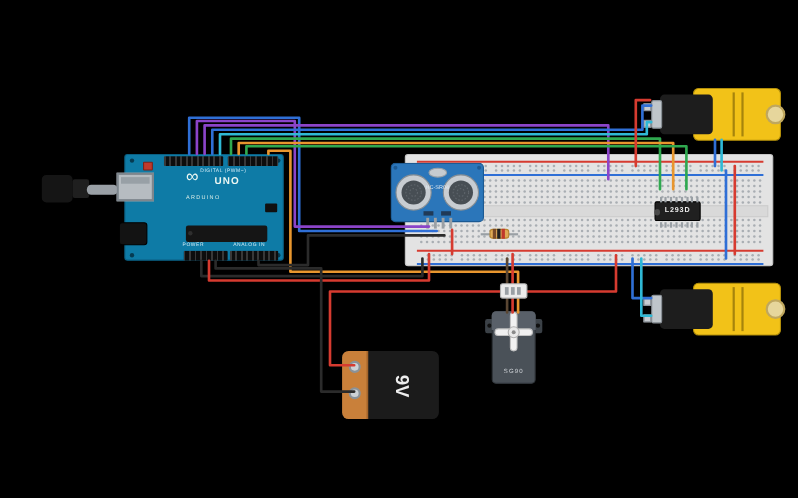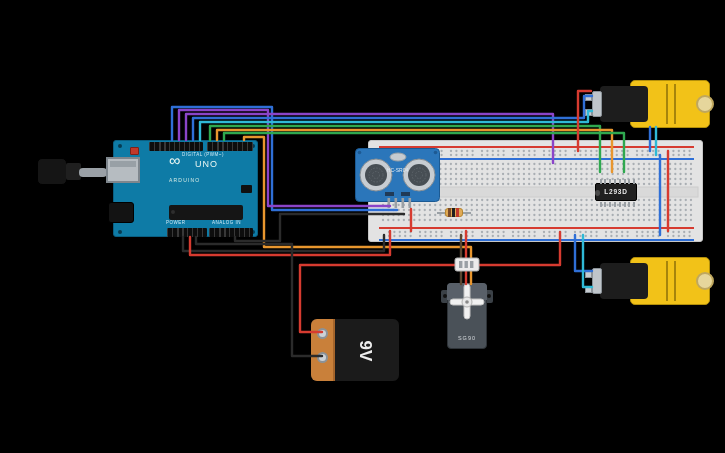--- a/index.html
+++ b/index.html
@@ -67,21 +67,21 @@
   .servo{width:52px;height:66px;}
   .sv-flange{position:absolute;left:0;top:7px;width:52px;height:13px;background:#3b4147;border-radius:2px;}
   .sv-screw{position:absolute;top:11px;width:4px;height:4px;border-radius:50%;background:#111;}
   .sv-body{position:absolute;left:6px;top:0;width:40px;height:66px;background:#4a5158;
            border:1px solid #2e3338;border-radius:4px;box-sizing:border-box;}
   .sv-cap{position:absolute;left:6px;top:0;width:40px;height:17px;background:#596069;border-radius:4px 4px 0 0;}
   .sv-label{position:absolute;left:6px;top:52px;width:40px;text-align:center;color:#d5d9dd;
             font-size:5.5px;letter-spacing:1px;}
 
   .logo-inf{position:absolute;left:55px;top:12px;font-size:16px;color:#eaf6f2;line-height:1;}
-  .logo-uno{position:absolute;left:81px;top:18px;font-size:9px;font-weight:normal;letter-spacing:1px;color:#eaf6f2;}
+  .logo-uno{position:absolute;left:81px;top:18px;font-size:9px;font-weight:bold;letter-spacing:1px;color:#eaf6f2;}
   .logo-brand{position:absolute;left:55px;top:36px;font-size:5px;letter-spacing:1.2px;color:#d7ece6;}
 </style>
 </head>
 <body>
 
 <div class="canvas">
 
   <div class="abs breadboard" style="left:368px;top:140px;width:335px;height:102px;">
     <svg width="335" height="102">
       <rect x="6" y="46" width="323" height="10" fill="#d9d9d9" stroke="#cccccc" stroke-width="1"></rect>

